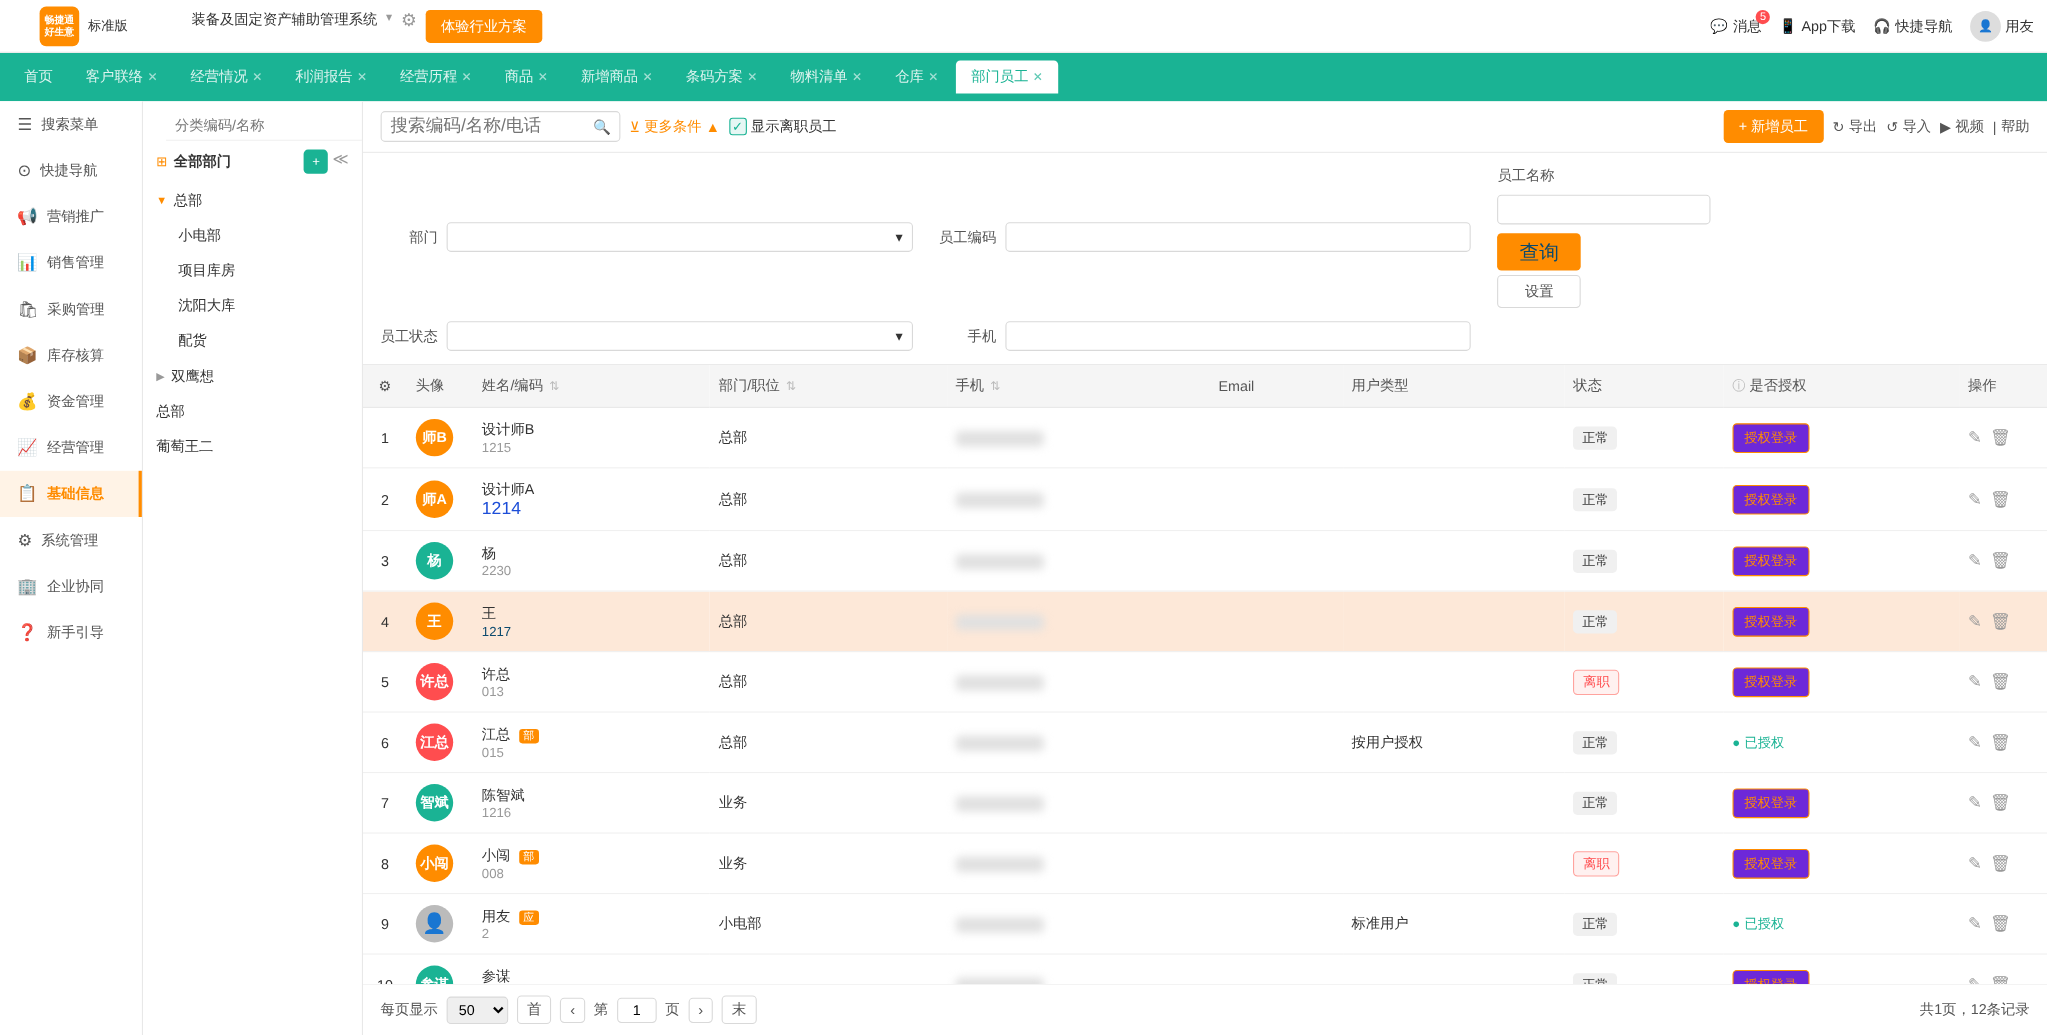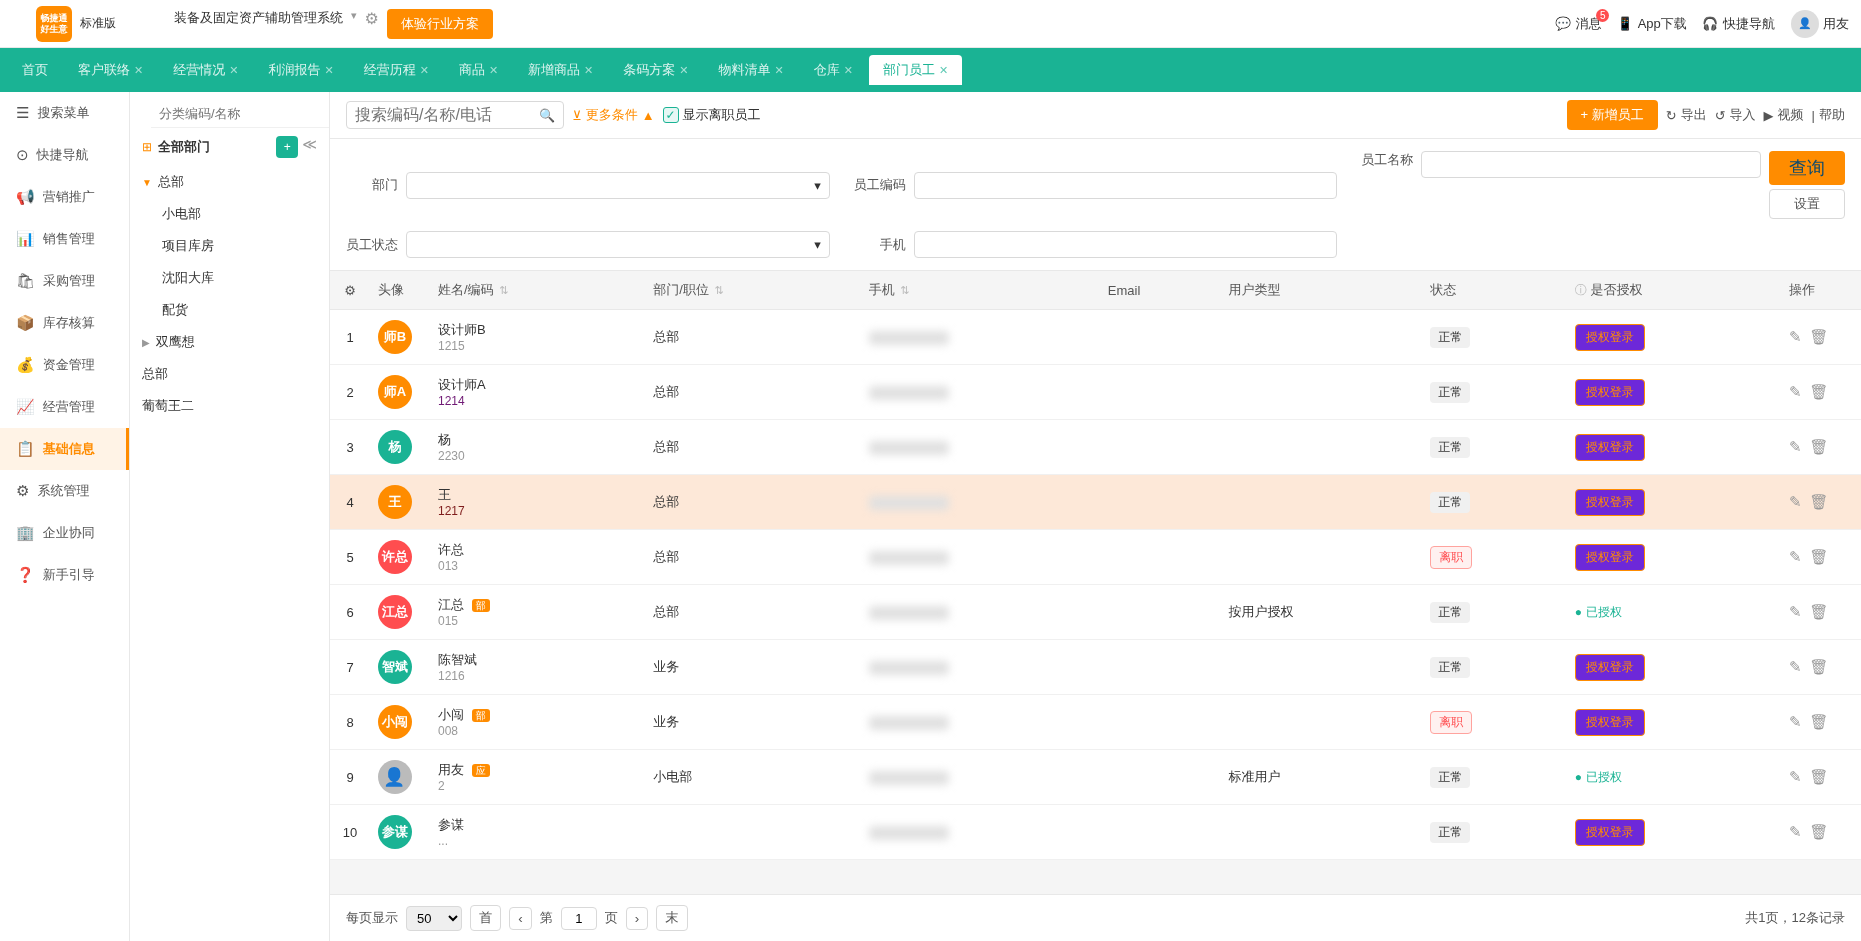--- a/index.html
+++ b/index.html
@@ -341,21 +341,21 @@
           <span class="filter-label">部门</span>
           <div class="filter-select">
             <span></span>
             <span>▾</span>
           </div>
         </div>
         <div class="filter-row">
           <span class="filter-label">员工编码</span>
           <input type="text" class="filter-input" style="">
         </div>
-        <div class="filter-row" style="display:flex;align-items:flex-start;gap:8px;">
+        <div class="filter-row" style="display:flex;align-items:flex-start;gap:8px;flex-direction:column;">
           <span class="filter-label">员工名称</span>
           <input type="text" class="filter-input" style="">
           <div class="filter-actions">
             <button class="search-btn">查询</button>
             <button class="set-btn">设置</button>
           </div>
         </div>
         <div class="filter-row">
           <span class="filter-label">员工状态</span>
           <div class="filter-select">
@@ -432,21 +432,21 @@
       <span class="op-btn" title="删除">🗑</span>
     </td>
   </tr>
               <tr>
     <td class="center">2</td>
     <td>
                   <div class="avatar-circle" style="background:#ff8c00;">师A</div>
                 </td>
     <td>
       <div>设计师A</div>
-      <div style="color:#701a75;font-size:12px;">1214</div>
+      <div style="color:#1d4ed8;font-size:16px;">1214</div>
     </td>
     <td>总部</td>
     <td>
       <span class="blurred">&nbsp;&nbsp;&nbsp;&nbsp;&nbsp;&nbsp;&nbsp;&nbsp;</span>
     </td>
     <td></td>
     <td></td>
     <td><span class="status-normal">正常</span></td>
     <td><button class="auth-btn">授权登录</button></td>
     <td>
@@ -476,21 +476,21 @@
       <span class="op-btn" title="删除">🗑</span>
     </td>
   </tr>
               <tr class="highlighted">
     <td class="center">4</td>
     <td>
                   <div class="avatar-circle" style="background:#ff8c00;">王</div>
                 </td>
     <td>
       <div>王</div>
-      <div style="color:#7f1d1d;font-size:12px;">1217</div>
+      <div style="color:#0c4a6e;font-size:12px;">1217</div>
     </td>
     <td>总部</td>
     <td>
       <span class="blurred">&nbsp;&nbsp;&nbsp;&nbsp;&nbsp;&nbsp;&nbsp;&nbsp;</span>
     </td>
     <td></td>
     <td></td>
     <td><span class="status-normal">正常</span></td>
     <td><button class="auth-btn">授权登录</button></td>
     <td>

